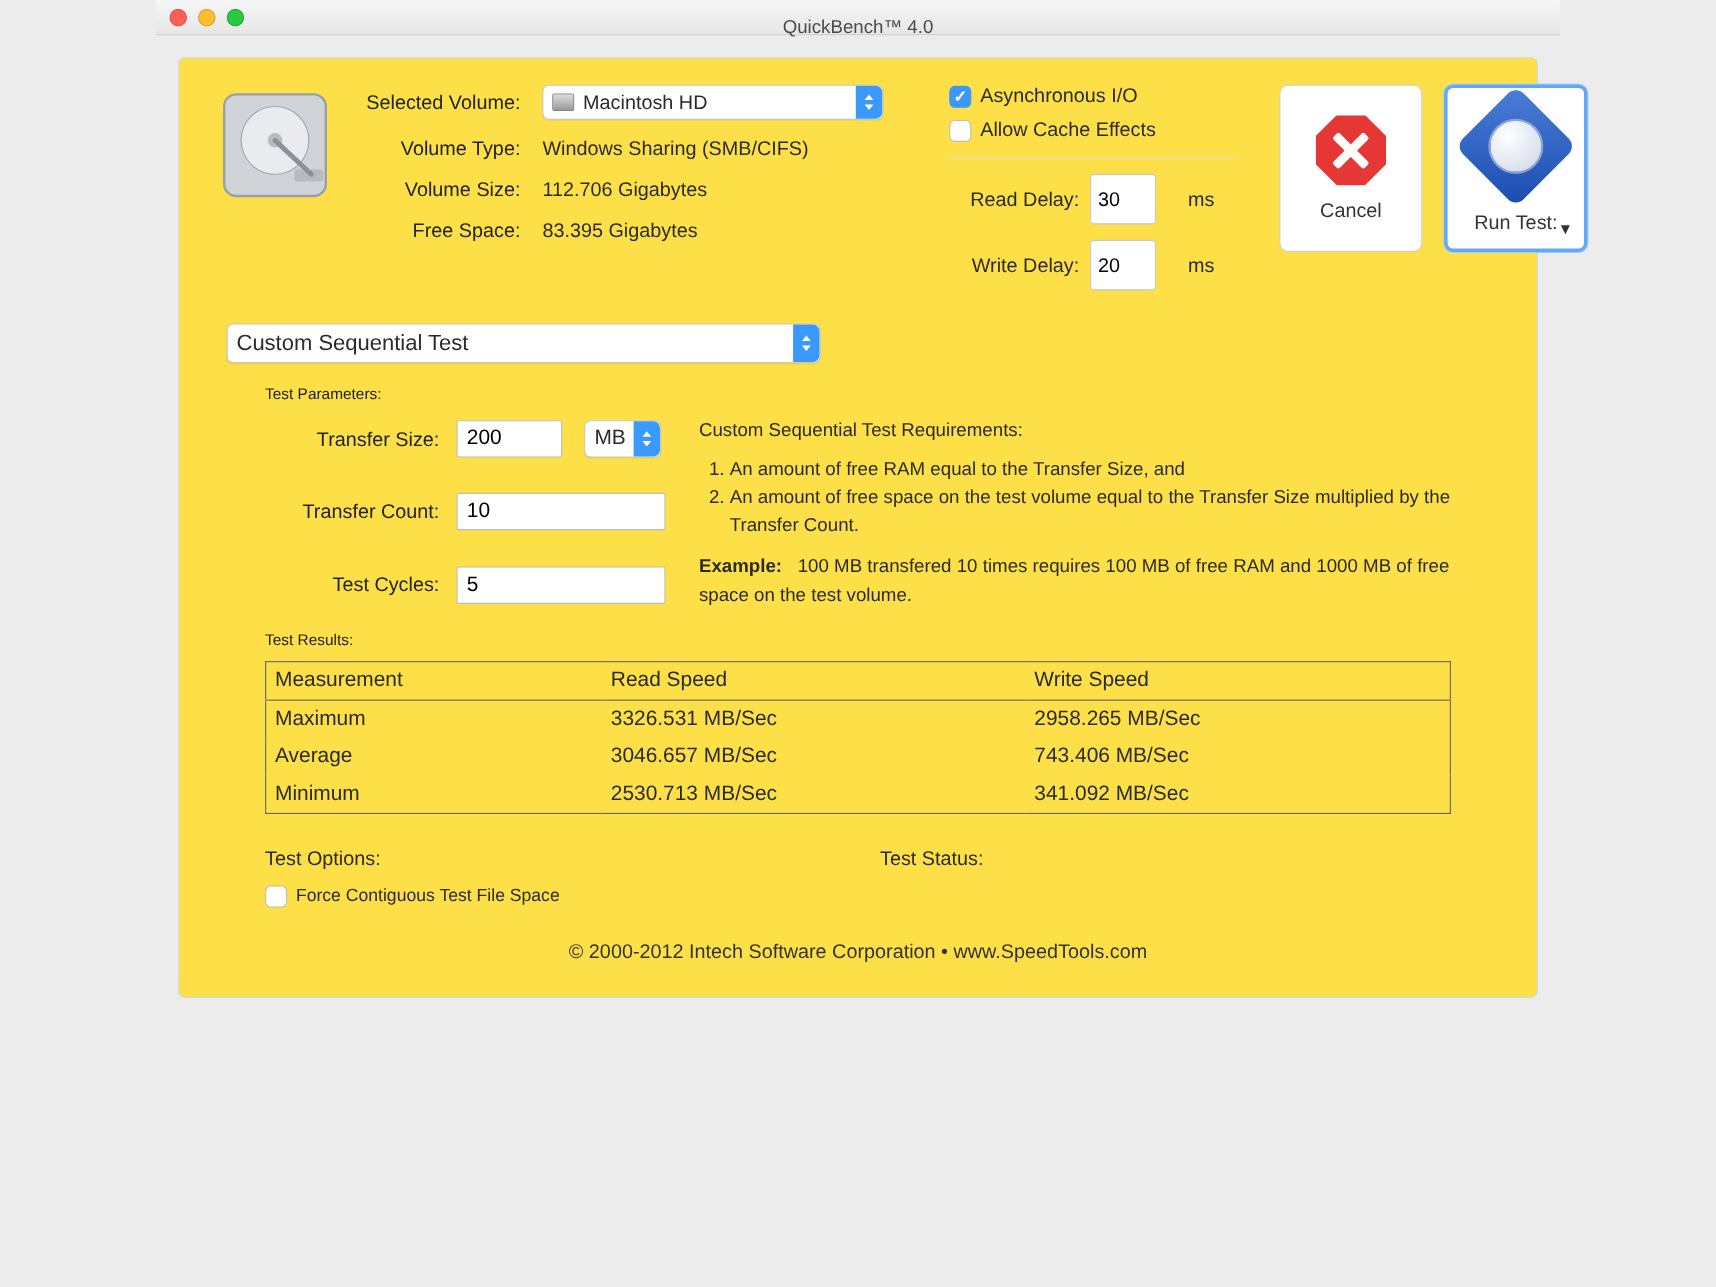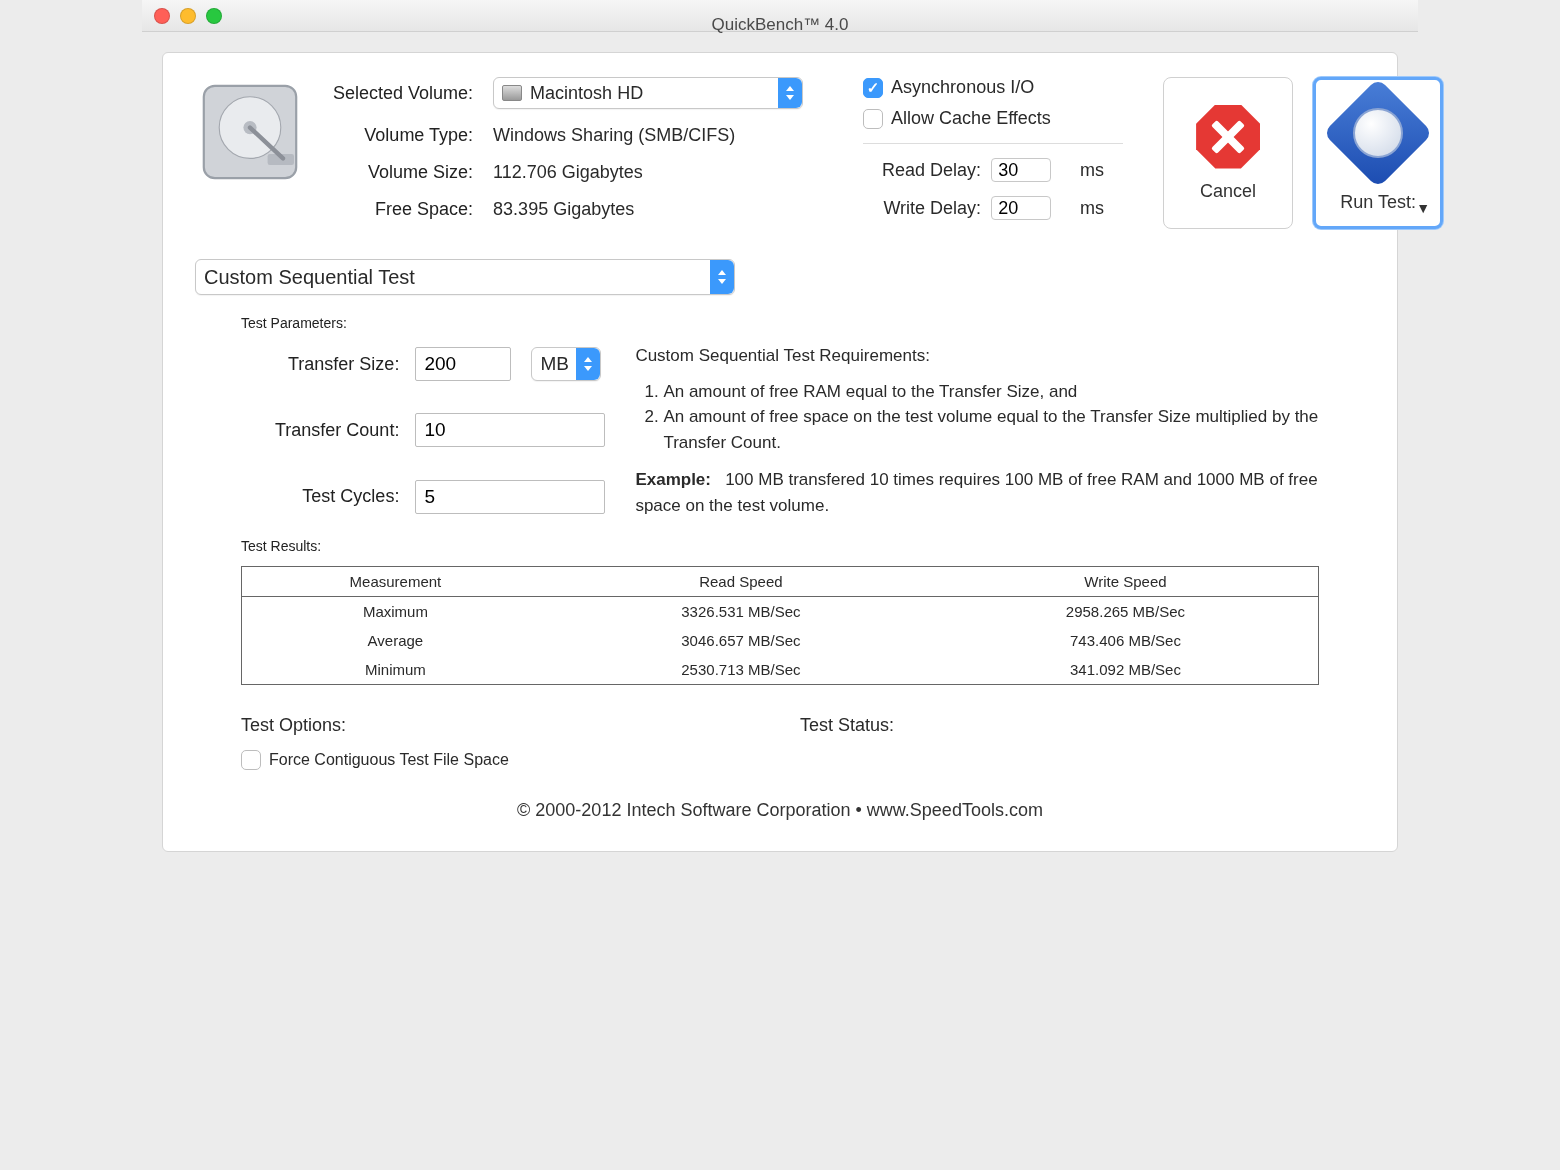--- a/index.html
+++ b/index.html
@@ -28,21 +28,21 @@
     position: relative;
   }
   .traffic { position: absolute; left: 12px; display: flex; gap: 10px; }
   .dot { width: 16px; height: 16px; border-radius: 50%; border: 0.5px solid rgba(0,0,0,0.15); }
   .dot.red { background: #ff5f57; }
   .dot.yellow { background: #febc2e; }
   .dot.green { background: #28c840; }
   .title { flex: 1; text-align: center; font-size: 17px; color: #4a4a4a; margin-top: 18px; }
   .content { padding: 20px 20px 10px 20px; }
   .panel {
-    background: #ffffff;
+    background: #fde047;
     border: 1px solid #d5d5d5;
     border-radius: 6px;
     padding: 24px 32px 20px 32px;
   }
   .top-row { display: flex; gap: 20px; align-items: flex-start; }
   .drive-icon { width: 110px; height: 110px; flex-shrink: 0; }
   .vol-grid {
     display: grid;
     grid-template-columns: auto auto;
     column-gap: 20px;
@@ -98,21 +98,21 @@
     justify-content: center;
     vertical-align: middle;
     margin-right: 8px;
     background: #fff;
   }
   .chk.checked { background: #3b99fc; border-color: #3b99fc; color: #fff; }
   .chk.checked::after { content: '✓'; font-size: 15px; font-weight: bold; }
   .io-row { display: flex; align-items: center; margin-bottom: 10px; }
   .delay-grid { display: grid; grid-template-columns: auto auto auto; column-gap: 10px; row-gap: 14px; align-items: center; border-top:1px solid #ddd; margin-top: 14px; padding-top: 14px;}
   .text-input {
-    width: 60px; height: 24px;
+    width: 60px; height: 46px;
     border: 1px solid #c8c8c8;
     border-radius: 4px;
     padding: 0 6px;
     font-size: 18px;
     text-align: left;
     background: #fff;
     font-family: inherit;
   }
   .btn {
     flex-shrink: 0;
@@ -124,21 +124,21 @@
     flex-direction: column;
     align-items: center;
     justify-content: center;
     gap: 12px;
     color: #333;
     position: relative;
   }
   .btn.run { border: 3px solid #63a7f9; box-shadow: 0 0 0 1px #9ec9fb; gap: 20px; }
   .btn .caret { position: absolute; right: 10px; bottom: 10px; font-size: 14px; }
   .test-type-row { margin-top: 30px; }
-  .wide-select { width: 540px; height: 36px; font-size: 20px; }
+  .wide-select { width: 540px; height: 36px; font-size: 20px; margin-left: 11px; }
   .section-label { font-size: 14px; margin: 20px 0 12px 46px; color:#222;}
   .params-row { display: flex; gap: 30px; }
   .param-grid {
     margin-left: 80px;
     display: grid;
     grid-template-columns: auto auto auto;
     column-gap: 16px;
     row-gap: 24px;
     align-items: center;
   }
@@ -157,22 +157,22 @@
   .req-box .req-title { margin-bottom: 10px; }
   .req-box ol { margin: 0 0 12px 0; padding-left: 28px; }
   .results-table {
     margin: 10px 46px 0 46px;
     border: 1px solid #666;
     border-collapse: collapse;
     width: calc(100% - 92px);
   }
   .results-table th, .results-table td {
     padding: 6px 8px;
-    text-align: center;
-    font-size: 15px;
+    text-align: left;
+    font-size: 19px;
     font-weight: normal;
   }
   .results-table thead th { border-bottom: 1px solid #666; }
   .bottom-row { display: flex; margin: 30px 46px 0 46px; gap: 40px; }
   .bottom-row > div { flex: 1; }
   .footer { text-align: center; font-size: 18px; color: #333; margin-top: 30px; padding-bottom: 10px;}
   
   .cancel-icon {
     width: 64px; height: 64px;
     background: #e53834;

